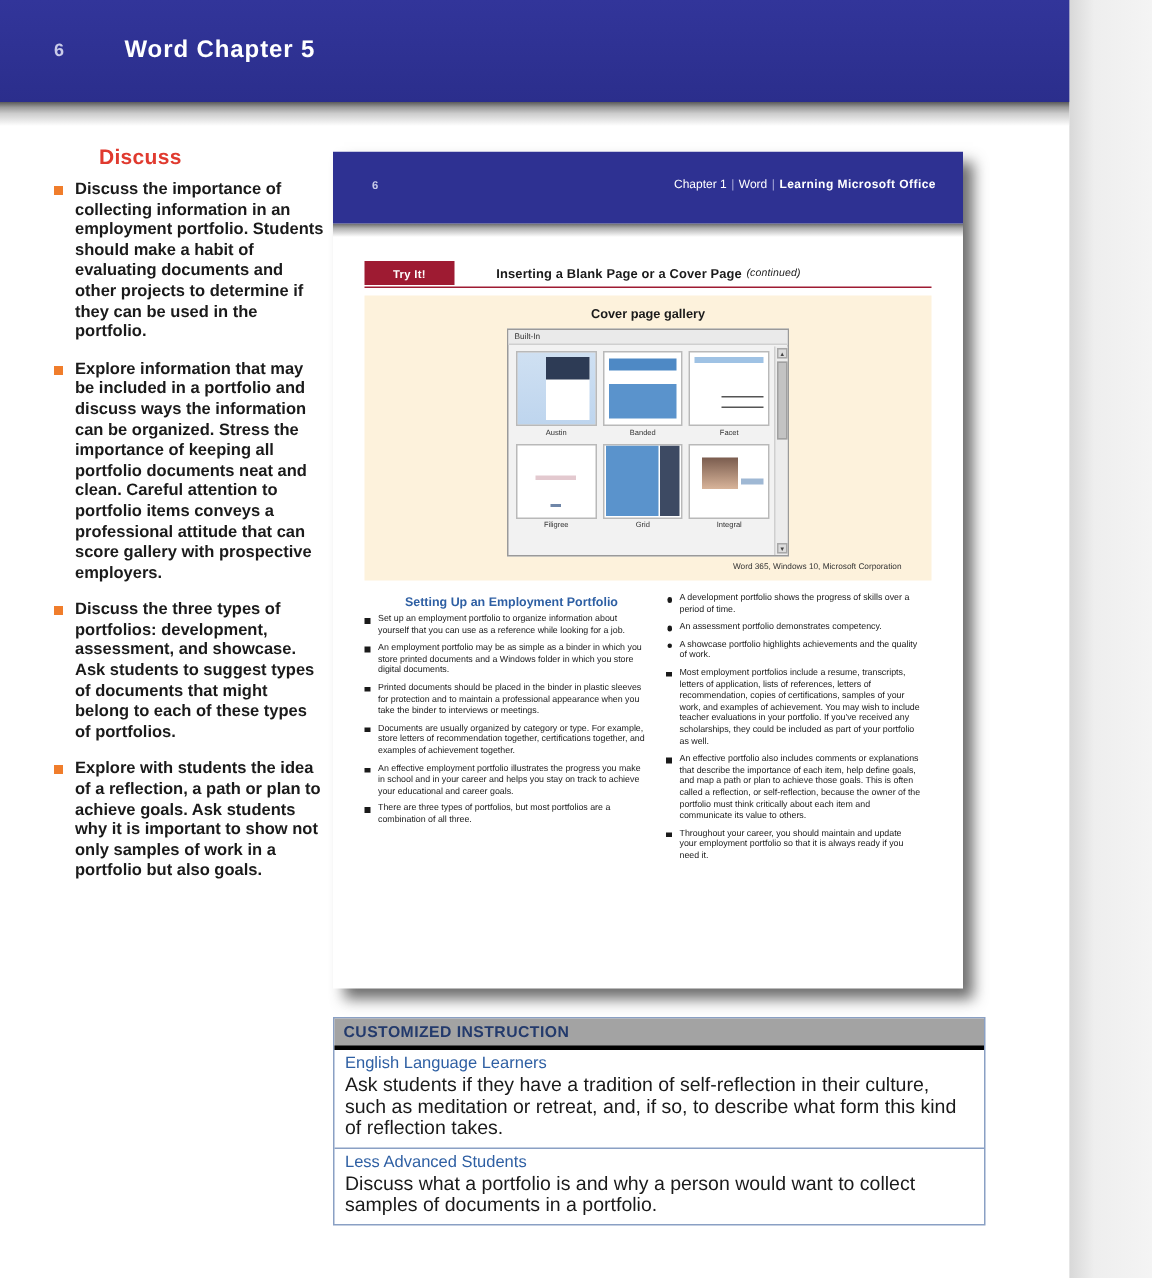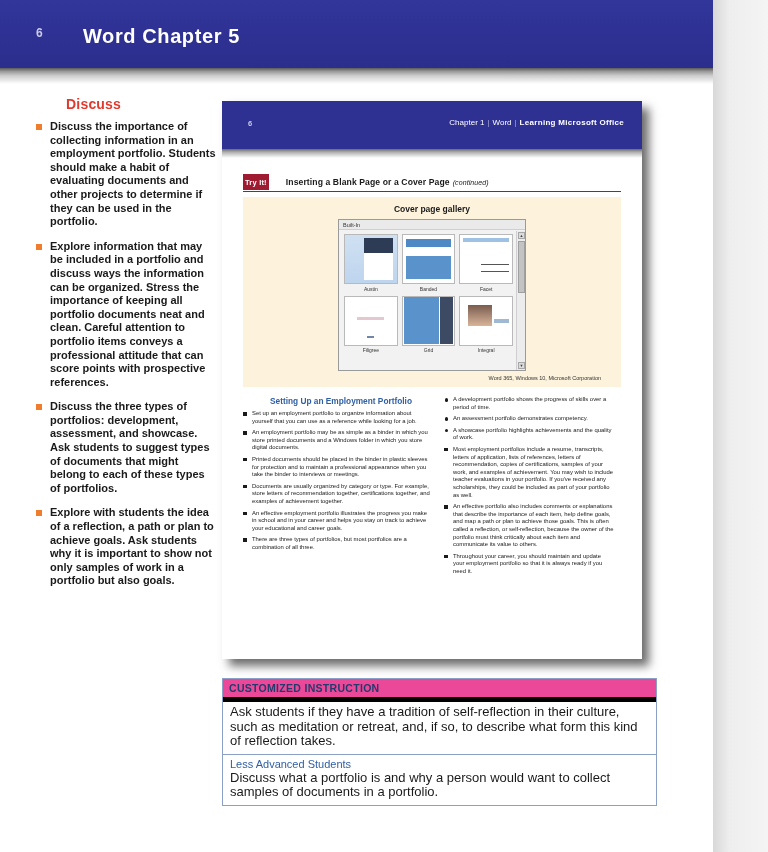--- a/index.html
+++ b/index.html
@@ -25,21 +25,21 @@
     position:absolute; left:0; top:0; width:713px; height:68px;
     background:#2e3192;
     background-image:linear-gradient(#32359a,#2b2e8c);
   }
   #top-banner .pg {
     position:absolute; left:36px; top:26px;
     color:#c9cbe8; font-size:12px; font-weight:bold;
   }
   #top-banner .ttl {
     position:absolute; left:83px; top:25px;
-    color:#ffffff; font-size:20px; font-weight:bold; letter-spacing:0.6px;
+    color:#ffffff; font-size:16px; font-weight:bold; letter-spacing:0.6px;
   }
   #banner-shadow {
     position:absolute; left:0; top:68px; width:713px; height:16px;
     background:linear-gradient(#5a5a5a 0%, #9b9b9b 22%, #cccccc 48%, #ffffff 100%);
   }
   
   #left-col {
     position:absolute; left:36px; top:96px; width:180px;
   }
   #left-col h2 {
@@ -77,24 +77,24 @@
   #pv-header .crumbs .sep { color:#a9abd8; padding:0 3px; }
   #pv-header-shadow {
     height:9px;
     background:linear-gradient(#6a6a6a 0%, #b0b0b0 35%, #ffffff 100%);
   }
   #pv-body { position:relative; padding:16px 21px 0 21px; }
   
   #tryit-row { display:flex; align-items:stretch; height:16px; }
   #tryit-badge {
     background:#9e1b32; color:#ffffff; font-size:7.5px; font-weight:bold;
-    padding:0 2px; display:flex; align-items:center; letter-spacing:0.2px;
+    padding:0 19px; display:flex; align-items:center; letter-spacing:0.2px;
   }
   #tryit-title {
-    flex:1; display:flex; align-items:center; padding-left:17px;
+    flex:1; display:flex; align-items:center; padding-left:28px;
     font-size:8.6px; font-weight:bold; color:#1a1a1a; letter-spacing:0.1px;
   }
   #tryit-title .cont { font-weight:normal; font-style:italic; font-size:7px; padding-left:3px; }
   #tryit-rule { height:1px; background:#9e1b32; margin-top:1px; }
   
   #figure {
     margin-top:5px; background:#fdf2dc; height:190px; position:relative;
     padding:7px 10px 0 10px;
   }
   #fig-title {
@@ -206,22 +206,22 @@
   .adot .dt {
     position:absolute; left:0.5px; top:2px; width:3.5px; height:3.5px;
     background:#1a1a1a; border-radius:50%;
   }
   
   #ci-box {
     position:absolute; left:222px; top:678px; width:435px;
     border:1px solid #8aa0c4; background:#ffffff;
   }
   #ci-head {
-    background:#ec4899; color:#233a6c; font-size:10.5px; font-weight:bold;
-    padding:3px 6px; letter-spacing:0.3px; border-bottom:5px solid #000000;
+    background:#a3a3a3; color:#233a6c; font-size:10.5px; font-weight:bold;
+    padding:3px 6px; letter-spacing:0.3px; border-bottom:3px solid #000000;
   }
   .ci-sec { padding:3px 7px 5px 7px; }
   .ci-sec + .ci-sec { border-top:1px solid #8aa0c4; }
   .ci-sub {
     color:#2e5fa3; font-size:11px; margin-bottom:1px;
   }
   .ci-text {
     color:#1a1a1a; font-size:13px; line-height:14.5px;
   }
 </style>
@@ -233,21 +233,21 @@
   <div id="top-banner">
     <span class="pg">6</span>
     <span class="ttl">Word Chapter 5</span>
   </div>
   <div id="banner-shadow"></div>
 
   <div id="left-col">
     <h2>Discuss</h2>
     <div id="tnotes">
         <div class="tnote"><span class="sq"></span><span>Discuss the importance of collecting information in an employment portfolio. Students should make a habit of evaluating documents and other projects to determine if they can be used in the portfolio.</span></div>
-        <div class="tnote"><span class="sq"></span><span>Explore information that may be included in a portfolio and discuss ways the information can be organized. Stress the importance of keeping all portfolio documents neat and clean. Careful attention to portfolio items conveys a professional attitude that can score points with prospective references.</span></div>
+        <div class="tnote"><span class="sq"></span><span>Explore information that may be included in a portfolio and discuss ways the information can be organized. Stress the importance of keeping all portfolio documents neat and clean. Careful attention to portfolio items conveys a professional attitude that can score gallery with prospective employers.</span></div>
         <div class="tnote"><span class="sq"></span></div>
         <div class="tnote"><span class="sq"></span><span>Discuss the three types of portfolios: development, assessment, and showcase. Ask students to suggest types of documents that might belong to each of these types of portfolios.</span></div>
         <div class="tnote"><span class="sq"></span><span>Explore with students the idea of a reflection, a path or plan to achieve goals. Ask students why it is important to show not only samples of work in a portfolio but also goals.</span></div>
       </div>
   </div>
 
   <div id="preview">
 
     <div id="pv-header">
       <span class="pg">6</span>
@@ -333,20 +333,21 @@
         </div>
       </div>
 
     </div>
   </div>
 
   <div id="ci-box">
     <div id="ci-head">CUSTOMIZED INSTRUCTION</div>
     <div id="ci-sections">
         <div class="ci-sec">
+          <div class="ci-sub">English Language Learners</div>
           <div class="ci-text">Ask students if they have a tradition of self-reflection in their culture, such as meditation or retreat, and, if so, to describe what form this kind of reflection takes.</div>
         </div>
         <div class="ci-sec">
           <div class="ci-sub">Less Advanced Students</div>
           <div class="ci-text">Discuss what a portfolio is and why a person would want to collect samples of documents in a portfolio.</div>
         </div>
       </div>
   </div>
 
 </div>

